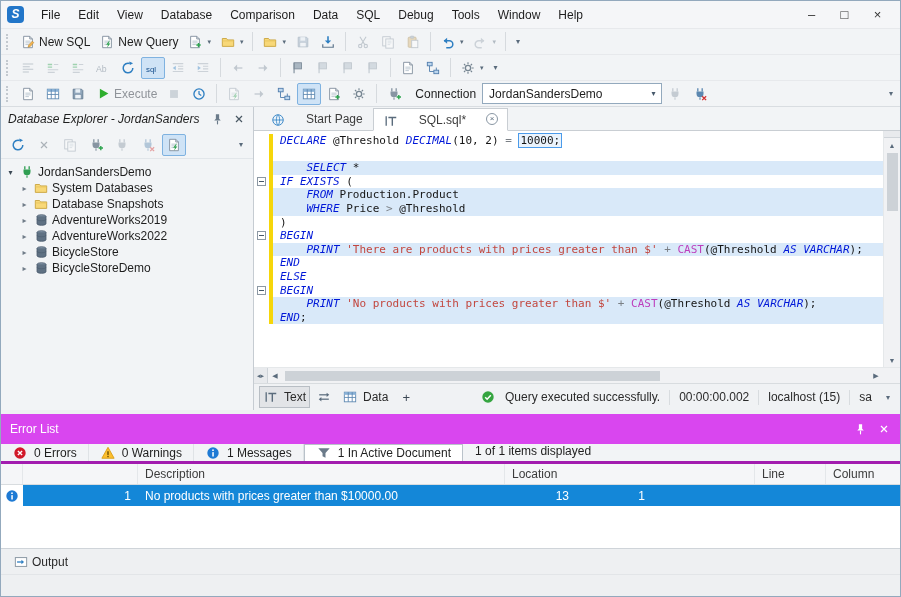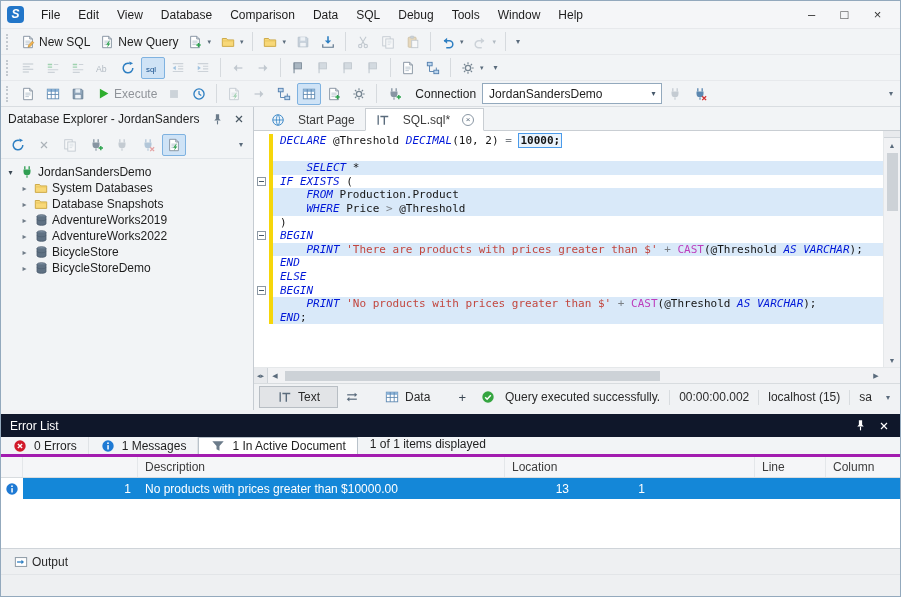--- a/index.html
+++ b/index.html
@@ -23,68 +23,68 @@
 .tb-label{margin:0 5px 0 8px;white-space:nowrap;}
 .combo{width:180px;height:21px;background:#fff;border:1px solid #93a9bd;display:inline-flex;align-items:center;padding-left:6px;flex:none;}
 .combo-text{flex:1;white-space:nowrap;overflow:hidden;}
 .combo-arrow{width:15px;font-size:8px;color:#46586a;text-align:center;}
 .overflow{font-size:8px;color:#5a6b7c;padding:0 5px;}
 .ic{display:inline-flex;width:16px;height:16px;align-items:center;justify-content:center;flex:none;}
 .ic svg{display:block;}
 .main{flex:1;min-height:0;display:flex;border-top:1px solid #d9dde1;}
 .explorer{width:253px;flex:none;display:flex;flex-direction:column;border-right:1px solid #c6ccd2;background:#f2f4f6;}
 .explorer-header{height:24px;flex:none;display:flex;align-items:center;padding:0 7px;gap:8px;}
-.explorer-title{flex:1;}
+.explorer-title{flex:1;font-style:italic;}
 .hdr-ic{display:inline-flex;width:14px;height:14px;align-items:center;justify-content:center;}
 .explorer-toolbar{height:28px;flex:none;display:flex;align-items:center;padding:0 5px;gap:2px;border-bottom:1px solid #e2e6ea;}
 .tree{flex:1;padding-top:5px;overflow:hidden;}
 .tree-row{height:16px;display:flex;align-items:center;gap:3px;}
 .tree-arrow{width:11px;font-size:8px;color:#707c88;text-align:center;flex:none;}
 .tree-arrow.exp{color:#3c4854;}
 .tree-label{white-space:nowrap;}
 .editor-col{flex:1;min-width:0;display:flex;flex-direction:column;background:#fff;}
 .tabstrip{height:24px;flex:none;display:flex;align-items:flex-end;background:#f2f4f6;border-bottom:1px solid #c9ced3;padding-left:7px;gap:1px;}
-.tab{height:23px;display:flex;align-items:center;gap:12px;padding:4px 9px;color:#3c3c3c;margin-bottom:-1px;}
+.tab{height:23px;display:flex;align-items:flex-start;gap:20px;padding:4px 9px;color:#3c3c3c;margin-bottom:-1px;}
 .tab.active{background:#fff;border:1px solid #c9ced3;border-bottom-color:#fff;}
 .tab-close{width:12px;height:12px;border:1px solid #8a97a4;border-radius:50%;font-size:8px;line-height:10px;text-align:center;color:#5a6b7c;flex:none;}
 .editor{flex:1;min-height:0;display:flex;}
 .code-pane{flex:1;min-width:0;padding-top:3px;font-family:"DejaVu Sans Mono","Liberation Mono",monospace;font-size:11px;line-height:13.6px;overflow:hidden;}
 .code-line{display:flex;height:13.6px;}
 .gutter{width:15px;flex:none;display:flex;align-items:center;justify-content:center;}
 .fold-box{width:9px;height:9px;border:1px solid #8c98a4;background:#fff;position:relative;}
 .fold-box::after{content:"";position:absolute;left:1px;right:1px;top:3px;height:1px;background:#46586a;}
 .chbar{width:4px;flex:none;background:#f6d60a;}
 .code-text{flex:1;white-space:pre;padding-left:7px;}
 .code-line.hl .code-text{background:#d9e9f9;}
 .tok-k{color:#0018d8;font-style:italic;}
 .tok-t,.tok-n{color:#141414;}
 .tok-o{color:#7a7f85;}
 .tok-s{color:#c2473f;}
 .tok-f{color:#bd3fbd;}
-.tok-sel{color:#141414;border:1px solid #4b9bea;background:#eaf3fc;padding:0 1px;font-weight:bold;}
+.tok-sel{color:#141414;border:1px solid #4b9bea;background:#eaf3fc;padding:0 1px;}
 .vscroll{width:17px;flex:none;background:#f1f2f4;border-left:1px solid #e5e8ea;display:flex;flex-direction:column;align-items:center;}
 .vsplit{width:100%;height:7px;border-bottom:1px solid #cfd4d9;background:#e8eaed;flex:none;}
 .sarrow{width:100%;height:14px;display:flex;align-items:center;justify-content:center;font-size:7px;color:#5a6b7c;flex:none;}
 .vthumb{width:11px;height:58px;background:#cdd2d7;flex:none;margin-top:1px;}
 .vfill{flex:1;}
 .hscroll{height:16px;flex:none;background:#f1f2f4;border-top:1px solid #e5e8ea;display:flex;align-items:center;}
 .hsplit{width:14px;height:100%;border-right:1px solid #cfd4d9;background:#e8eaed;display:flex;align-items:center;justify-content:center;font-size:7px;color:#5a6b7c;flex:none;}
 .harrow{width:14px;height:100%;display:flex;align-items:center;justify-content:center;font-size:7px;color:#5a6b7c;flex:none;}
 .hthumb{width:375px;height:10px;background:#cdd2d7;margin-left:3px;flex:none;}
 .hfill{flex:1;}
 .hcorner{width:17px;height:100%;flex:none;}
 .results-bar{height:27px;flex:none;display:flex;align-items:center;background:#f0f2f4;border-top:1px solid #d8dcdf;padding:0 5px;gap:2px;}
-.rtab{height:22px;display:inline-flex;align-items:center;gap:5px;padding:0 17px;border:1px solid transparent;color:#2a2a2a;}
+.rtab{height:22px;display:inline-flex;align-items:center;gap:5px;padding:0 3px;border:1px solid transparent;color:#2a2a2a;}
 .rtab.active{background:#e2e4e7;border-color:#b8bec4;}
 .rtab.plus{padding:0 7px;font-size:13px;color:#3c4854;}
 .status-right{margin-left:auto;display:flex;align-items:center;gap:9px;color:#2a2a2a;}
 .status-sep{width:1px;height:15px;background:#d8dcdf;}
 .dock-gap{height:4px;flex:none;background:#eef0f2;}
 .errorlist{height:134px;flex:none;display:flex;flex-direction:column;background:#fff;}
-.el-title{height:23px;flex:none;background:#0f172a;color:#fff;display:flex;align-items:center;padding:0 9px;gap:10px;}
+.el-title{height:30px;flex:none;background:#d946ef;color:#fff;display:flex;align-items:center;padding:0 9px;gap:10px;}
 .el-title-text{flex:1;}
 .el-filters{height:20px;flex:none;display:flex;align-items:flex-start;background:#f2f4f6;border-bottom:3px solid #a21caf;}
 .filter-btn{height:100%;display:inline-flex;align-items:center;gap:6px;padding:0 11px;border-right:1px solid #dfe3e6;color:#1e1e1e;white-space:nowrap;}
 .filter-btn.pressed{background:#fff;border:1px solid #b9c2ca;border-bottom:none;}
 .el-summary{margin-left:12px;white-space:nowrap;}
 .grid-header{height:21px;flex:none;display:flex;background:#f5f6f8;border-bottom:1px solid #d8dcdf;color:#3c3c3c;}
 .gh-cell{display:inline-flex;align-items:center;padding:0 7px;border-right:1px solid #e4e7ea;overflow:hidden;flex:none;white-space:nowrap;}
 .grid-row{height:21px;flex:none;display:flex;background:#1487d8;color:#fff;}
 .gr-cell{display:inline-flex;align-items:center;padding:0 7px;overflow:hidden;flex:none;white-space:nowrap;}
 .gr-cell.icon-cell{background:#fff;padding:0 3px;justify-content:center;}
@@ -889,20 +889,30 @@
             <svg width="14" height="14" viewBox="0 0 16 16">
               <circle cx="8" cy="8" r="6.5" fill="#d11a2a"></circle>
               <path d="M5.6 5.6l4.8 4.8M10.4 5.6l-4.8 4.8" stroke="#fff" stroke-width="1.6"></path>
             </svg>
           </span>
           <span>0 Errors</span>
         </span>
         <span class="filter-btn">
           <span class="ic">
             <svg width="14" height="14" viewBox="0 0 16 16">
+              <path d="M8 1.5L15 14H1z" fill="#fcbf2e" stroke="#d89c14"></path>
+              <rect x="7.2" y="6" width="1.6" height="4.2" fill="#6b4d00"></rect>
+              <rect x="7.2" y="11.2" width="1.6" height="1.6" fill="#6b4d00"></rect>
+            </svg>
+          </span>
+          <span>0 Warnings</span>
+        </span>
+        <span class="filter-btn">
+          <span class="ic">
+            <svg width="14" height="14" viewBox="0 0 16 16">
               <circle cx="8" cy="8" r="6.5" fill="#1e7ad4"></circle>
               <rect x="7.2" y="7" width="1.7" height="5" fill="#fff"></rect>
               <circle cx="8" cy="4.8" r="1" fill="#fff"></circle>
             </svg>
           </span>
           <span>1 Messages</span>
         </span>
         <span class="filter-btn pressed">
           <span class="ic">
             <svg width="14" height="14" viewBox="0 0 16 16">

